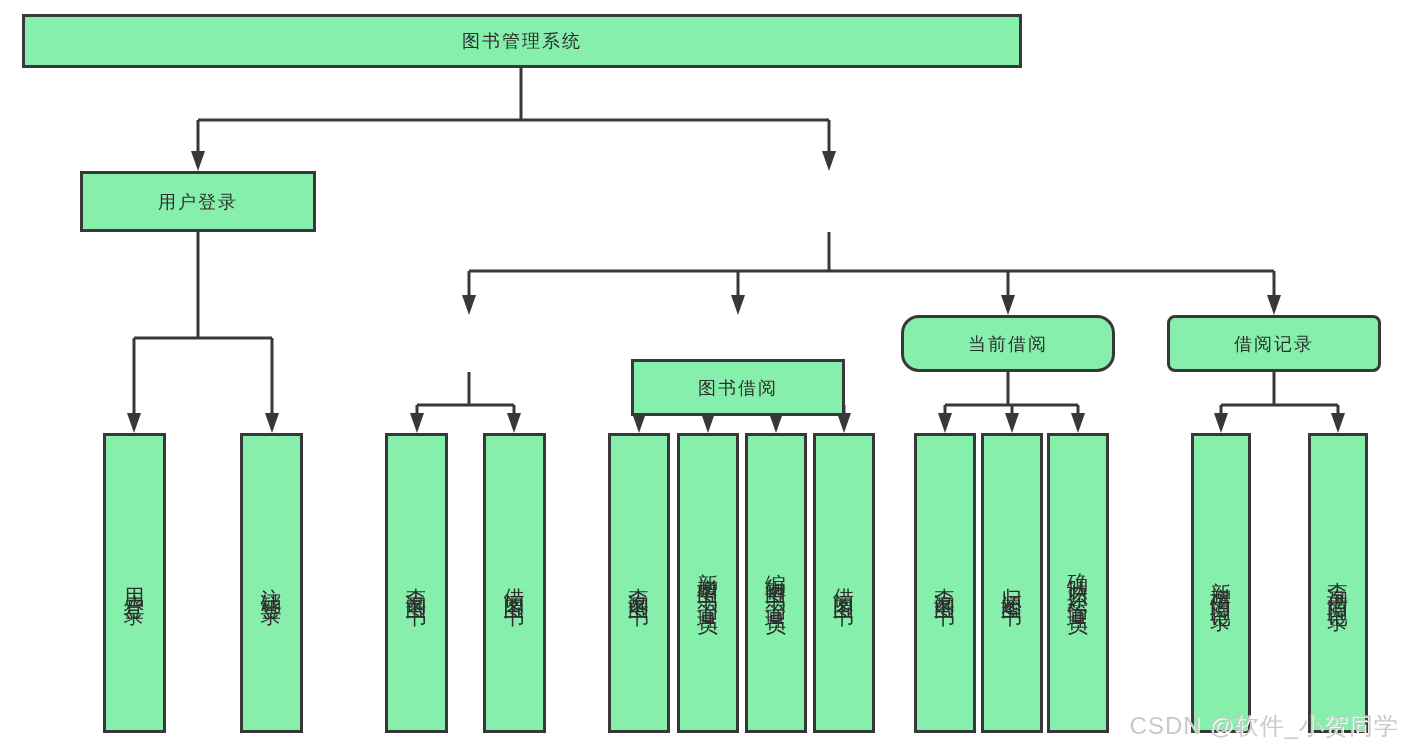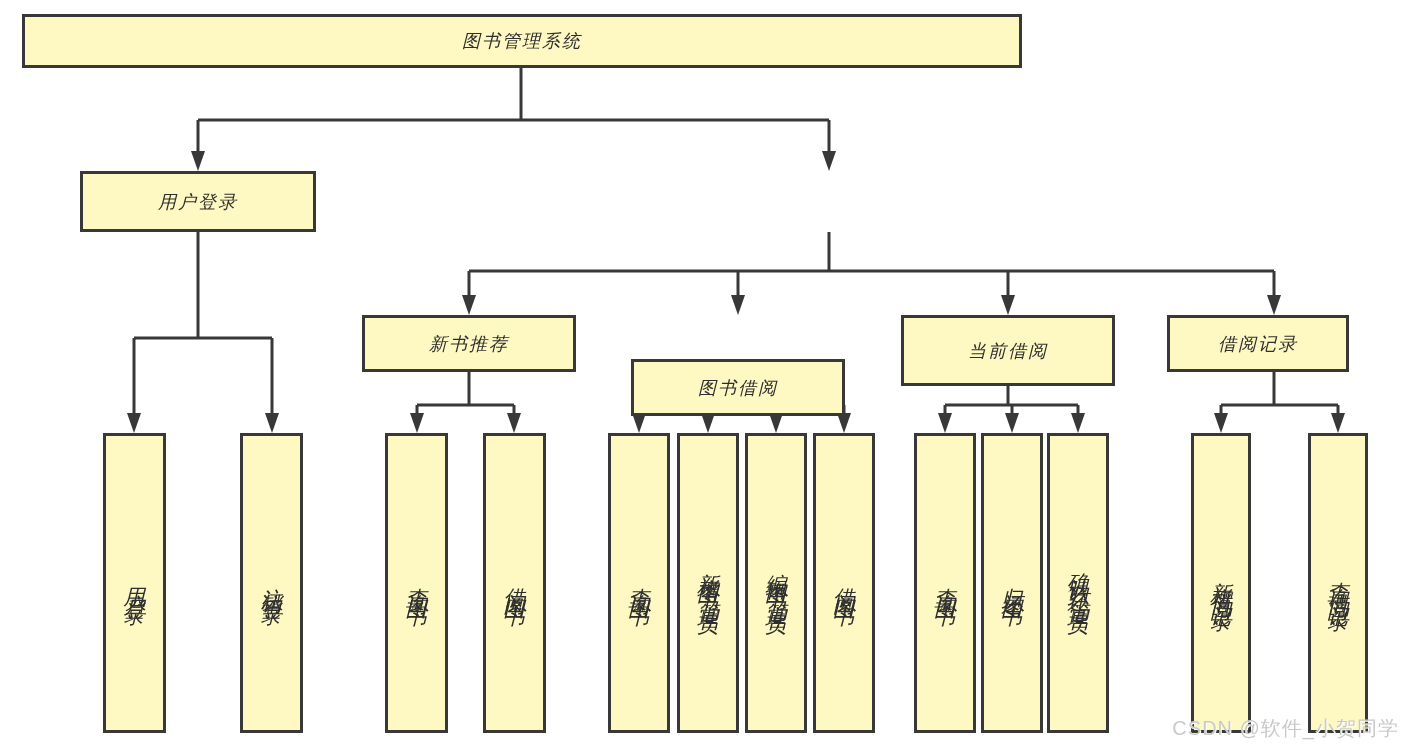--- a/index.html
+++ b/index.html
@@ -6,39 +6,38 @@
   #canvas{
     position:relative;
     width:1405px;height:747px;
     background:#ffffff;
     font-family:"Liberation Sans","DejaVu Sans",sans-serif;
     overflow:hidden;
   }
   #wires{position:absolute;left:0;top:0;width:1405px;height:747px;}
   .node{
     position:absolute;
-    background:#fef9c3;
+    background:#86efac;
     border:3px solid #383838;
     box-sizing:border-box;
     display:flex;align-items:center;justify-content:center;
     color:#2e2e2e;
-    font-style:italic;
   }
   .h-node{font-size:18px;letter-spacing:2px;}
   .v-node span{
     writing-mode:vertical-rl;
     font-size:21px;
     letter-spacing:6px;
     line-height:1.1;
     white-space:nowrap;
   }
   .watermark{
     position:absolute;
     right:6px;bottom:5px;
-    font-size:20px;
+    font-size:24px;
     color:#c9c9c9;
     text-shadow:1px 1px 0 #ffffff;
     letter-spacing:1px;
     pointer-events:none;
   }
 </style>
 </head>
 <body>
 
 <div id="canvas">
@@ -90,24 +89,23 @@
       <path d="M1221 405 H1338"></path>
       <path d="M1221 405 V413" marker-end="url(#arrow)"></path>
       <path d="M1338 405 V413" marker-end="url(#arrow)"></path>
     </g>
   </svg>
 
   <div class="node h-node" style="left:22px;top:14px;width:1000px;height:54px;">图书管理系统</div>
 
   <div class="node h-node" style="left:80px;top:171px;width:236px;height:61px;">用户登录</div>
 
-  <div class="node h-node" style="left:362px;top:315px;width:214px;height:57px;">新书推荐</div>
   <div class="node h-node" style="left:631px;top:315px;width:214px;height:57px;margin-top:44px;">图书借阅</div>
-  <div class="node h-node" style="left:901px;top:315px;width:214px;height:71px;">当前借阅</div>
-  <div class="node h-node" style="left:1167px;top:315px;width:182px;height:57px;">借阅记录</div>
+  <div class="node h-node" style="left:901px;top:315px;width:214px;height:57px;border-radius:18px;">当前借阅</div>
+  <div class="node h-node" style="left:1167px;top:315px;width:214px;height:57px;border-radius:8px;">借阅记录</div>
 
   <div class="node v-node" style="left:103px;top:433px;width:63px;height:300px;">
     <span>用户登录</span>
   </div>
   <div class="node v-node" style="left:240px;top:433px;width:63px;height:300px;">
     <span>注销登录</span>
   </div>
 
   <div class="node v-node" style="left:385px;top:433px;width:63px;height:300px;">
     <span>查询图书</span>

